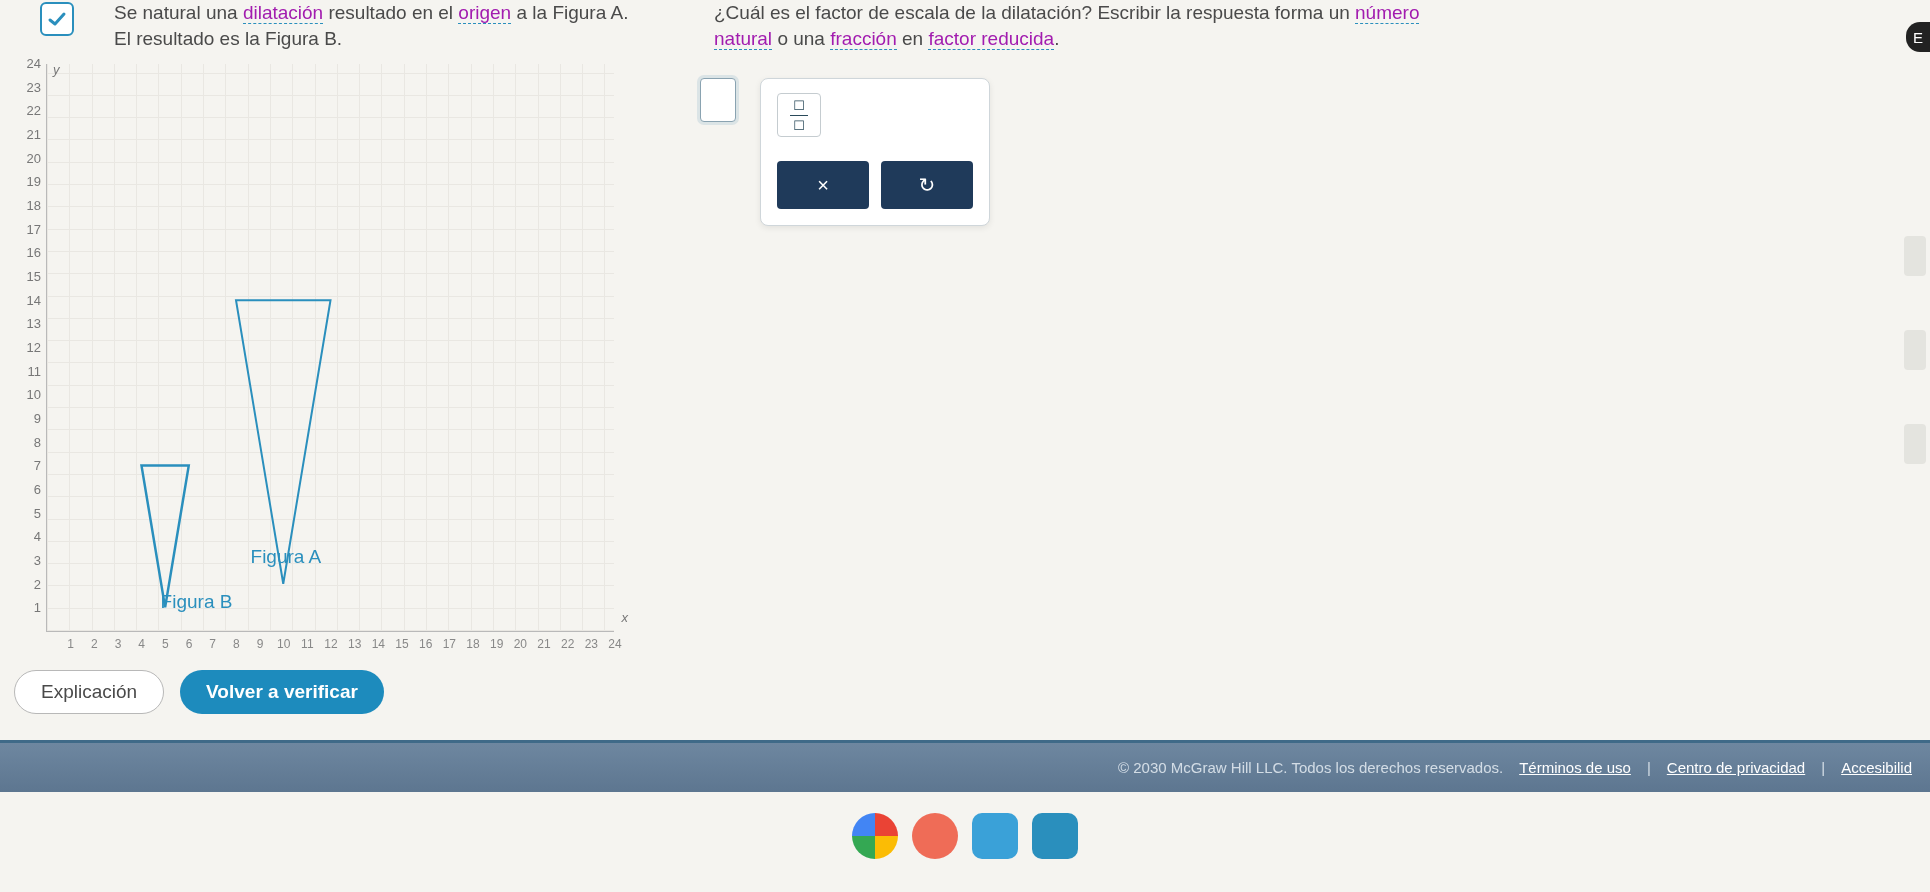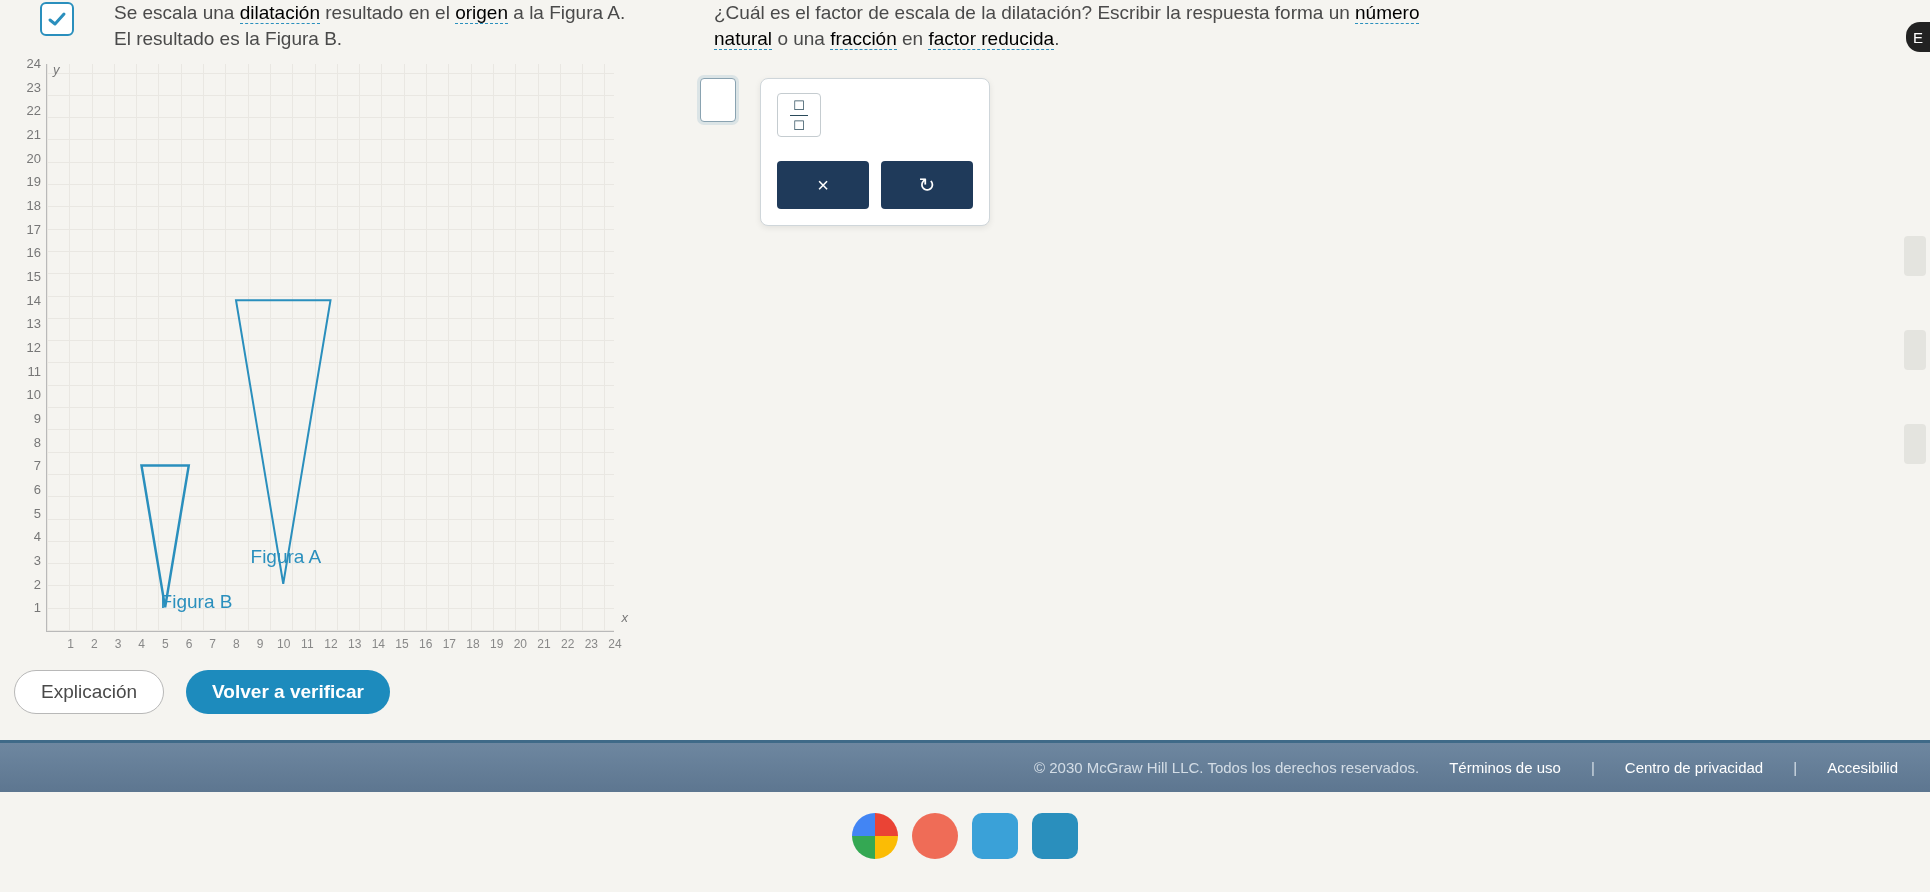--- a/index.html
+++ b/index.html
@@ -35,21 +35,21 @@
     line-height: 1.35;
     color: #4a4a4a;
   }
   .prompt-right {
     flex: 1;
     font-size: 19px;
     line-height: 1.35;
     color: #4a4a4a;
   }
   .link-term {
-    color: #000000;
+    color: #a21caf;
     border-bottom: 1px dashed #2a8fbd;
     cursor: pointer;
   }
   .right-badge {
     position: absolute;
     right: 0; top: 22px;
     width: 24px; height: 30px;
     background: #222; color:#fff;
     border-radius: 14px 0 0 14px;
     display:flex;align-items:center;justify-content:center;
@@ -119,62 +119,62 @@
   .btn-row{display:flex;gap:12px;}
   .dark-btn{
     flex:1;height:48px;border:none;border-radius:4px;
     background:#1f3a5a;color:#fff;font-size:20px;
     display:flex;align-items:center;justify-content:center;cursor:pointer;
   }
 
   
   .bottom-bar {
     position:absolute; left:14px; top: 670px;
-    display:flex; gap:22px; align-items:flex-start;
+    display:flex; gap:16px; align-items:flex-start;
   }
   .pill-outline{
     background:#fff;color:#4a4a4a;border:1px solid #b8b8b8;
     border-radius:26px;padding:10px 26px;font-size:19px;cursor:pointer;
   }
   .pill-fill{
     background:#1d8bbd;color:#fff;border:none;
     border-radius:26px;padding:11px 26px;font-size:19px;font-weight:600;cursor:pointer;
   }
 
   
   .footer{
     position:absolute;left:0;right:0;top:740px;height:52px;
     background:linear-gradient(#6e87a0,#5d7690);
     border-top:3px solid #3f6a88;
     color:#e6edf3;font-size:15px;
     display:flex;align-items:center;justify-content:flex-end;
     padding:0 18px;gap:16px;
   }
   .footer span{opacity:.85}
-  .footer a{color:#fff;cursor:pointer;margin:0 14px;}
+  .footer a{color:#fff;text-decoration:underline;cursor:pointer;margin:0 0;}
   .task-icons{
     position:absolute;left:0;right:0;top:796px;height:80px;
     display:flex;align-items:center;justify-content:center;gap:14px;
   }
   .tb-icon{width:46px;height:46px;border-radius:50%;display:flex;align-items:center;justify-content:center;color:#fff;font-weight:bold;font-size:22px;}
 
   
   .side-float{position:absolute;right:4px;width:22px;height:40px;border-radius:4px;background:#d8d8d3;opacity:.6;}
 </style>
 </head>
 <body>
 
 <div class="top-row">
   <div class="check-badge">
     <svg width="20" height="20" viewBox="0 0 20 20">
         <polyline points="3,11 8,15 17,5" fill="none" stroke="#2a8fbd" stroke-width="3" stroke-linecap="round" stroke-linejoin="round"></polyline>
       </svg>
   </div>
   <div class="prompt-left">
-    <span>Se escala una </span><span class="link-term">dilatación</span><span> resultado en el </span><span class="link-term">origen</span><span> a la Figura A.</span><br>
+    <span>Se natural una </span><span class="link-term">dilatación</span><span> resultado en el </span><span class="link-term">origen</span><span> a la Figura A.</span><br>
     <span>El resultado es la Figura B.</span>
   </div>
   <div class="prompt-right">
     <span>¿Cuál es el factor de escala de la dilatación? Escribir la respuesta forma un </span><span class="link-term">número</span><br>
     <span class="link-term">natural</span><span> o una </span><span class="link-term">fracción</span><span> en </span><span class="link-term">factor reducida</span><span>.</span>
   </div>
 </div>
 <div class="right-badge">
     <span>E</span>
   </div>

